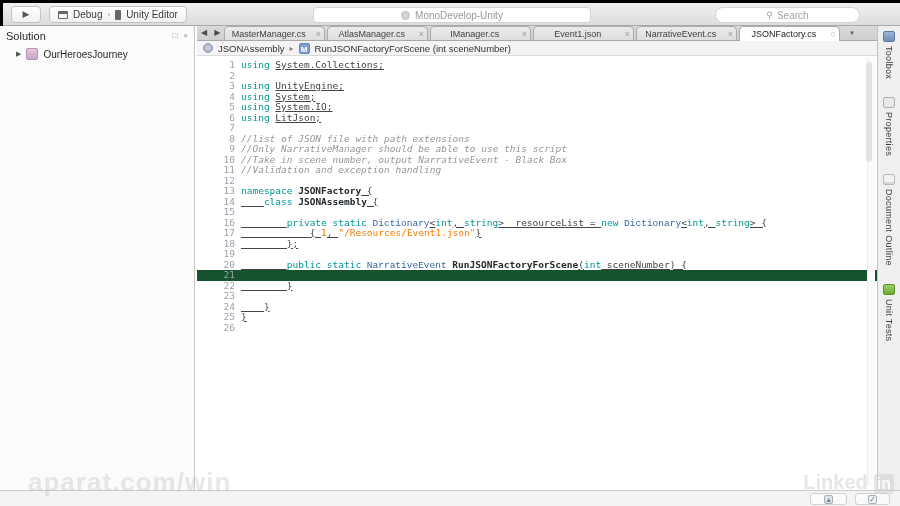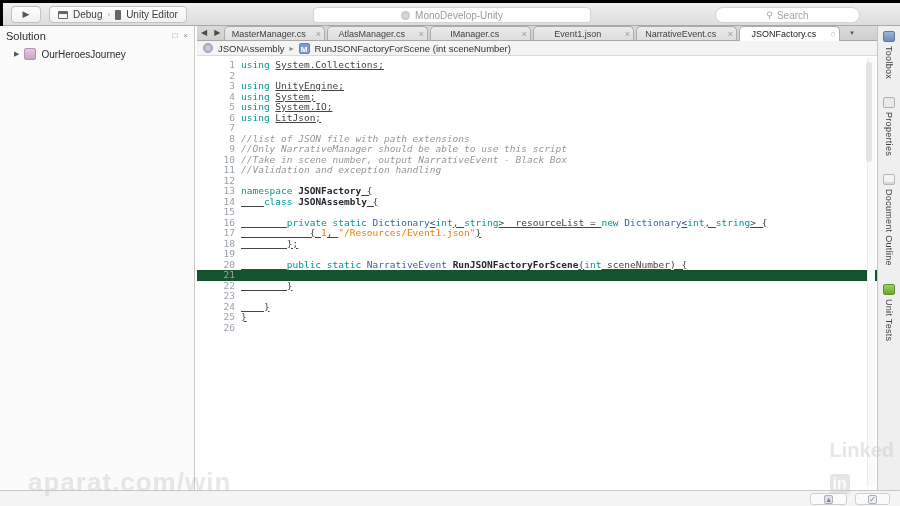--- a/index.html
+++ b/index.html
@@ -28,21 +28,21 @@
   .search-field { position:absolute; right:40px; top:4px; width:145px; height:16px; background:#fff;
     border:1px solid #d4d4d4; border-radius:9px; display:flex; align-items:center; justify-content:center; gap:4px;
     font-size:10px; color:#a4a4a4; }
   .mag { font-size:9px; color:#a4a4a4; }
 
   
   .solution { position:absolute; left:0; top:26px; width:195px; height:464px; background:#fbfbfb; border-right:1px solid #c8c8c8; }
   .sol-head { height:19px; display:flex; align-items:center; padding:0 6px; font-size:11px; color:#2b2b2b; }
   .sol-head .spacer { flex:1; }
   .mini-ic { color:#8f8f8f; font-size:8px; margin-left:6px; }
-  .sol-item { display:flex; align-items:center; gap:5px; padding:3px 0 0 14px; font-size:10px; color:#2b2b2b; }
+  .sol-item { display:flex; align-items:center; gap:5px; padding:3px 0 0 1px; font-size:10px; color:#2b2b2b;margin-left:15px; }
   .tri { color:#555; font-size:7px; }
   .proj-ic { width:12px; height:12px; border-radius:2px; background:linear-gradient(#e7c9e2,#c9a3c4); border:1px solid #b393af; }
 
   
   .editor-col { position:absolute; left:197px; top:26px; width:680px; height:464px; background:#fff; }
   .tabbar { position:relative; height:15px; background:linear-gradient(#dadada,#cfcfcf); border-bottom:1px solid #a9a9a9; display:flex; align-items:flex-end; }
   .navbtns { display:flex; align-items:center; height:15px; padding:0 4px; gap:7px; color:#4a4a4a; font-size:8px; }
   .tab { position:relative; width:101px; height:14px; margin-right:2px; background:linear-gradient(#ebebeb,#dedede);
     border:1px solid #ababab; border-bottom:none; border-radius:5px 5px 0 0; font-size:9px; color:#3f3f3f;
     display:flex; align-items:center; justify-content:center; }
@@ -59,21 +59,21 @@
   .m-badge { width:11px; height:11px; background:#7f9fd0; border:1px solid #6384b8; border-radius:2px; color:#fff;
     font-size:8px; font-weight:bold; text-align:center; line-height:11px; }
 
   
   .code { position:relative; height:434px; background:#fff; padding-top:4px; font-family:"DejaVu Sans Mono","Liberation Mono",monospace;
     font-size:9.5px; overflow:hidden; }
   .cline { display:flex; height:10.5px; line-height:10.5px; white-space:pre; }
   .cline.current { background:#14532d; }
   .lnum { width:38px; text-align:right; color:#9ba1ab; flex:0 0 38px; }
   .ltext { margin-left:6px; }
-  .kw { color:#009695; } .ty { color:#3465a4; } .st { color:#f57d00; } .nu { color:#f57d00; }
+  .kw { color:#009695; } .ty { color:#3465a4;font-family:Liberation Mono, monospace; } .st { color:#f57d00; } .nu { color:#f57d00; }
   .cm { color:#95989a; font-style:italic; } .pl { color:#444;text-decoration:underline; }
   .de { color:#24292e; font-weight:bold; }
   .scroll-track { position:absolute; right:2px; top:2px; width:8px; height:428px; background:#fafafa; border-left:1px solid #ececec; }
   .scroll-thumb { position:absolute; right:3px; top:4px; width:6px; height:100px; background:#e3e3e3; border-radius:3px; }
 
   
   .rstrip { position:absolute; right:0; top:26px; width:23px; height:464px; background:#efefef; border-left:1px solid #c4c4c4;
     display:flex; flex-direction:column; align-items:center; padding-top:5px; gap:18px; }
   .rtab { display:flex; flex-direction:column; align-items:center; gap:4px; }
   .rtab .rlabel { writing-mode:vertical-rl; font-size:9px; color:#3e3e3e; letter-spacing:0.3px; }
@@ -89,21 +89,21 @@
   .status-btn { display:flex; align-items:center; gap:4px; font-size:9px; color:#333; padding:1px 5px;
     border:1px solid #d0d0d0; border-radius:3px; background:#fbfbfb; height:12px;flex-direction:column; }
   .warn-ic { width:9px; height:9px; background:#dfe3e8; border:1px solid #aab0b8; border-radius:2px; color:#7a828c;
     font-size:7px; line-height:8px; text-align:center; }
   .check-ic { width:9px; height:9px; border:1px solid #aab0b8; border-radius:2px; color:#6f7a85; font-size:8px;
     line-height:8px; text-align:center; background:#eef1f4; }
 
   
   .wm-left { position:absolute; left:28px; bottom:8px; font-size:26px; font-weight:bold; color:rgba(190,190,198,0.35);
     letter-spacing:1px; pointer-events:none; }
-  .wm-right { position:absolute; right:6px; bottom:12px; display:flex; align-items:flex-start; gap:12px; pointer-events:none;flex-direction:column; }
+  .wm-right { position:absolute; right:6px; bottom:12px; display:flex; align-items:flex-end; gap:6px; pointer-events:none; }
   .wm-right .wl { font-size:20px; font-weight:bold; color:rgba(205,205,212,0.5); }
   .wm-right .wi { font-size:16px; font-weight:bold; color:rgba(255,255,255,0.85); background:rgba(205,205,212,0.5);
     border-radius:3px; padding:0 3px; line-height:20px; }
 </style>
 </head>
 <body>
 
 <div class="stage">
   <div class="topstrip"></div>
   <div class="topnotch"></div>

